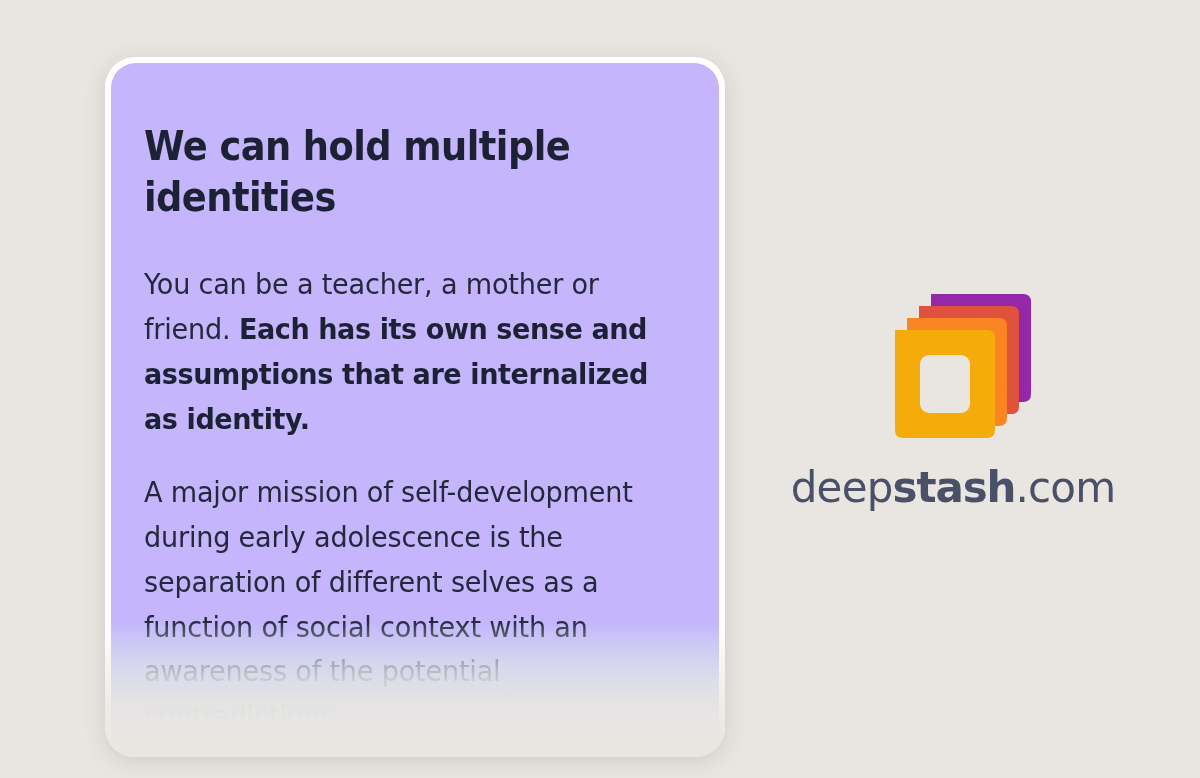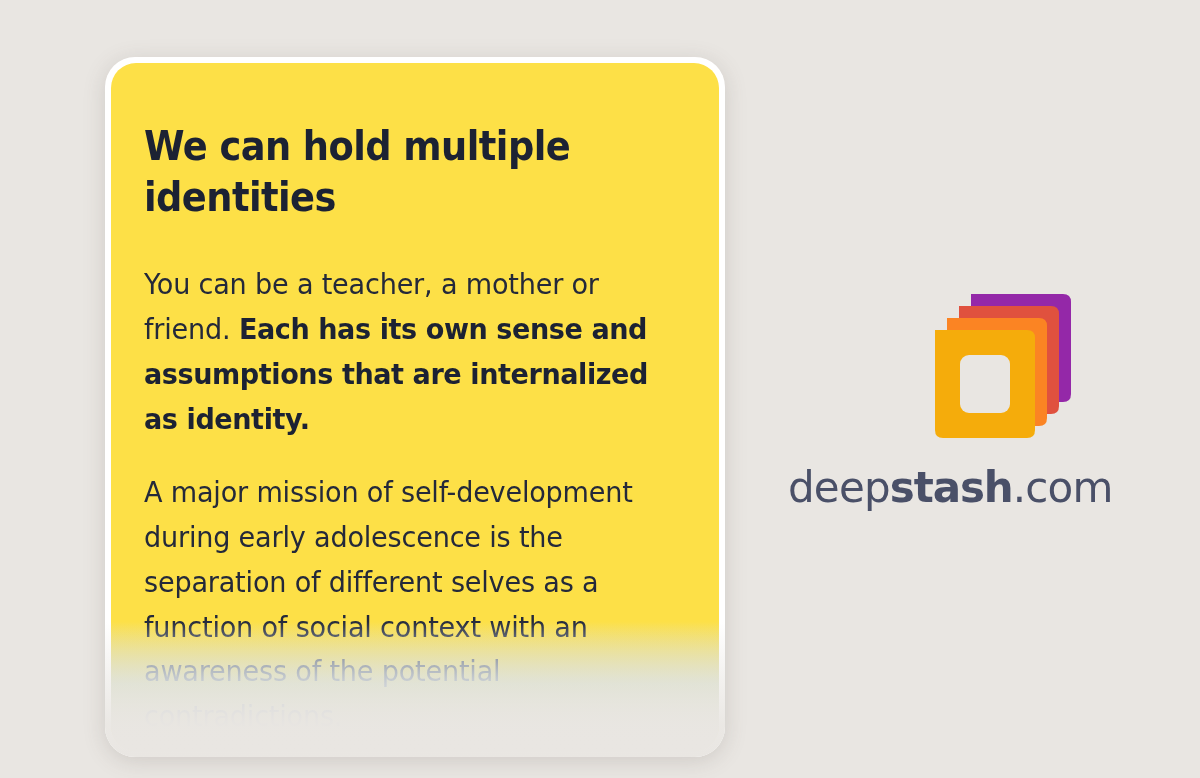--- a/index.html
+++ b/index.html
@@ -51,21 +51,21 @@
         rgba(233,230,226,0.55) 42%,
         rgba(233,230,226,0.92) 76%,
         rgba(233,230,226,1) 100%);
     pointer-events: none;
   }
   .card {
     position: relative;
     width: 100%;
     height: 100%;
     border-radius: 25px;
-    background: #fde047;
+    background: #c4b5fd;
     overflow: hidden;
     box-sizing: border-box;
     padding: 58px 34px 0 33px;
   }
   .card-fade {
     position: absolute;
     left: 0;
     right: 0;
     bottom: 0;
     height: 130px;
@@ -107,23 +107,24 @@
     color: #1c2233;
     letter-spacing: -0.45px;
   }
   .card-para:last-of-type {
     margin-bottom: 0;
   }
 
   
   .brand {
     position: absolute;
-    left: 788px;
+    left: 748px;
     top: 290px;
     width: 410px;
+    text-align: center;
   }
   .logo {
     display: block;
     margin: 0 auto;
     width: 160px;
     height: 150px;
   }
   .wordmark {
     margin-top: 27px;
     font-family: "DejaVu Sans", sans-serif;

